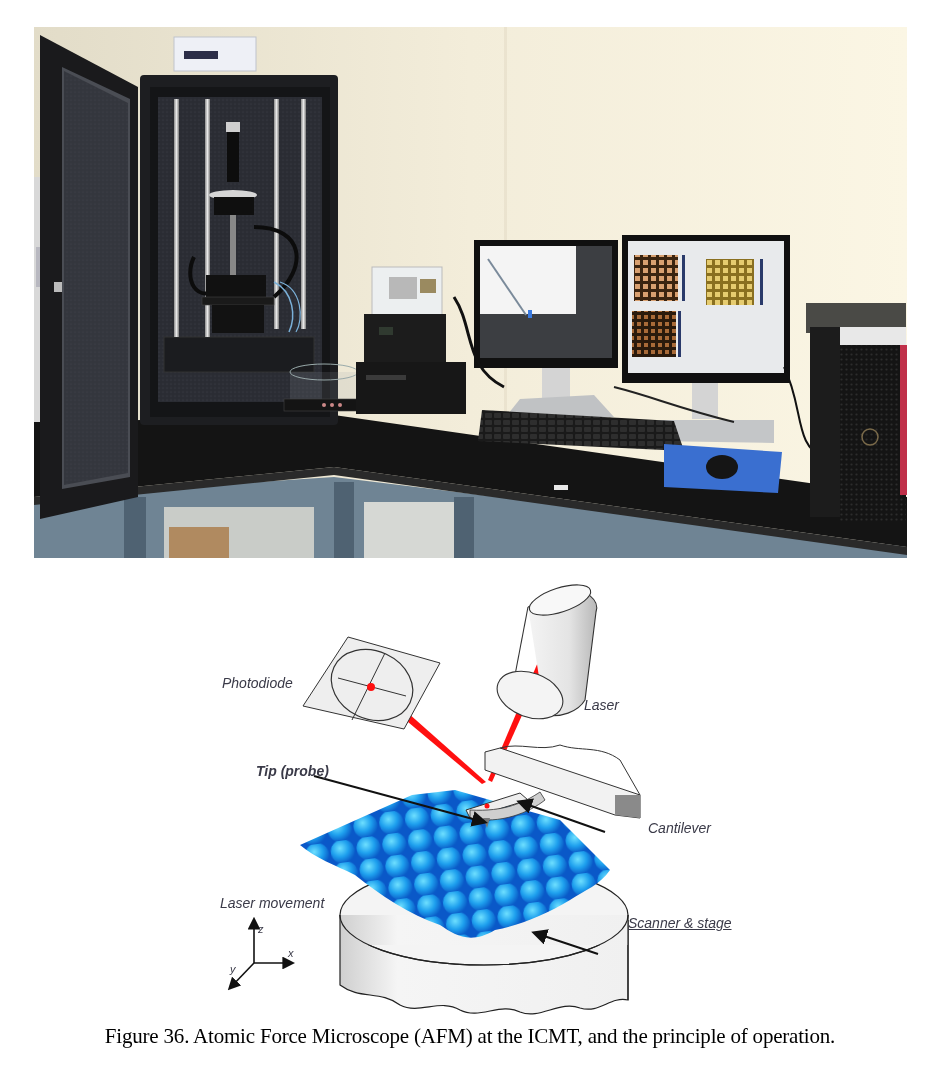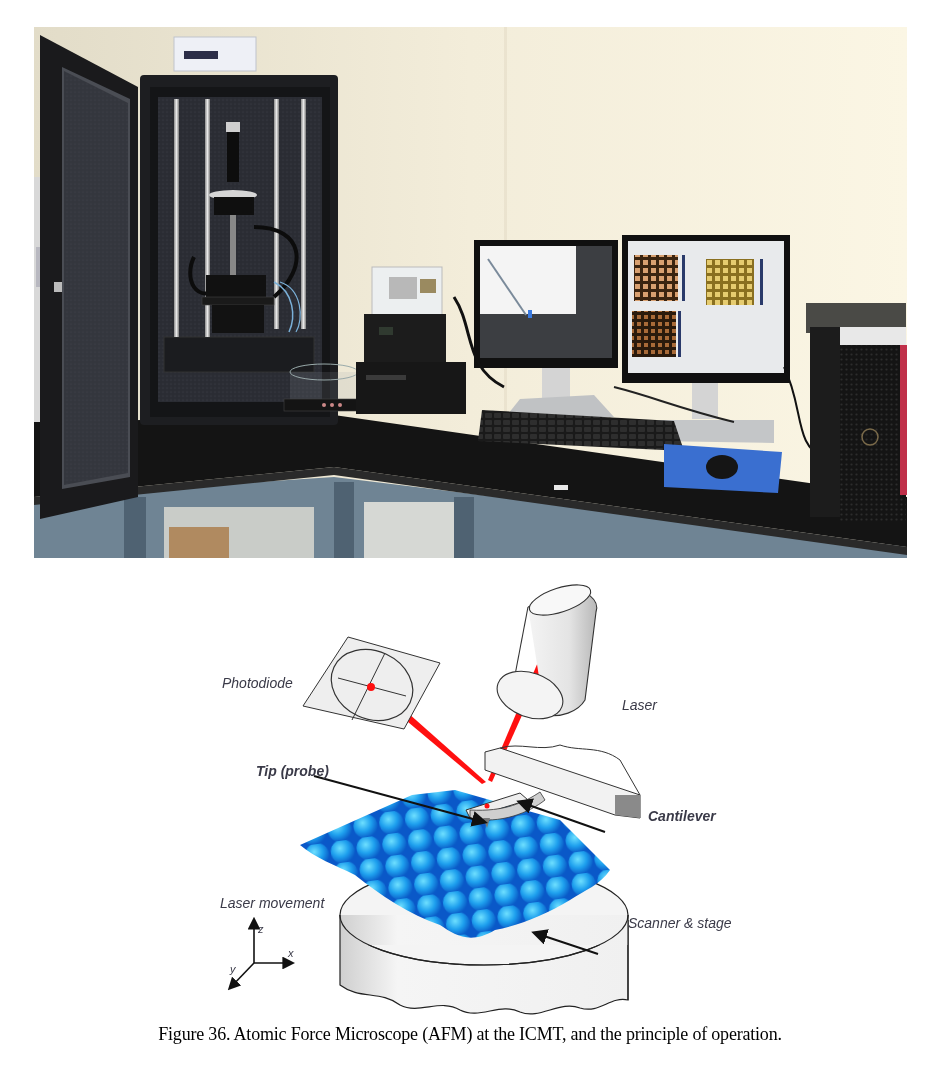--- a/index.html
+++ b/index.html
@@ -1,21 +1,21 @@
 <!DOCTYPE html>
 <html><head>
 <meta charset="utf-8">
 <style>
   html, body { margin:0; padding:0; background:#ffffff; }
   body { width:940px; height:1068px; position:relative; overflow:hidden; font-family:"Liberation Sans", sans-serif; }
   .abs { position:absolute; }
   #photo { left:34px; top:27px; width:873px; height:531px; overflow:hidden; background:#ede6d4; }
   #diagram { left:0; top:580px; width:940px; height:440px; }
   .lbl { position:absolute; font-family:"Liberation Sans", sans-serif; font-style:italic; font-size:14px; color:#3a3a48; white-space:nowrap; }
-  #caption { left:0; top:1024px; width:940px; text-align:center; font-family:"Liberation Serif", serif; font-size:18px; color:#000; letter-spacing:-0.2px; }
+  #caption { left:0; top:1024px; width:940px; text-align:center; font-family:"Liberation Serif", serif; font-size:21px; color:#000; letter-spacing:-0.2px; }
 </style>
 </head>
 <body>
 
 <div id="photo" class="abs">
   <svg width="873" height="531" viewBox="0 0 873 531" xmlns="http://www.w3.org/2000/svg">
     <defs>
       <linearGradient id="wallG" x1="0" y1="0" x2="1" y2="0">
         <stop offset="0" stop-color="#e2dcc8"></stop>
         <stop offset="0.5" stop-color="#f3edda"></stop>
@@ -228,23 +228,23 @@
 
     <g stroke="#111" stroke-width="1.6" fill="none">
       <line x1="254" y1="963" x2="254" y2="920" marker-end="url(#arr)"></line>
       <line x1="254" y1="963" x2="292" y2="963" marker-end="url(#arr)"></line>
       <line x1="254" y1="963" x2="230" y2="988" marker-end="url(#arr)"></line>
     </g>
   </svg>
 
   
   <span class="lbl" style="left:222px; top:95px;">Photodiode</span>
-  <span class="lbl" style="left:622px; top:117px;">Laser</span>
+  <span class="lbl" style="left:584px; top:117px;">Laser</span>
   <span class="lbl" style="left:256px; top:183px;font-weight:bold;">Tip (probe)</span>
-  <span class="lbl" style="left:648px; top:228px;font-weight:bold;">Cantilever</span>
+  <span class="lbl" style="left:648px; top:240px;">Cantilever</span>
   <span class="lbl" style="left:220px; top:315px;">Laser movement</span>
-  <span class="lbl" style="left:628px; top:335px;">Scanner &amp; stage</span>
+  <span class="lbl" style="left:628px; top:335px;text-decoration:underline;">Scanner &amp; stage</span>
   <span class="lbl" style="left:258px; top:343px; font-size:11px;">z</span>
   <span class="lbl" style="left:288px; top:367px; font-size:11px;">x</span>
   <span class="lbl" style="left:230px; top:383px; font-size:11px;">y</span>
 </div>
 
 <div id="caption" class="abs">Figure 36. Atomic Force Microscope (AFM) at the ICMT, and the principle of operation.</div>
 
 </body></html>

